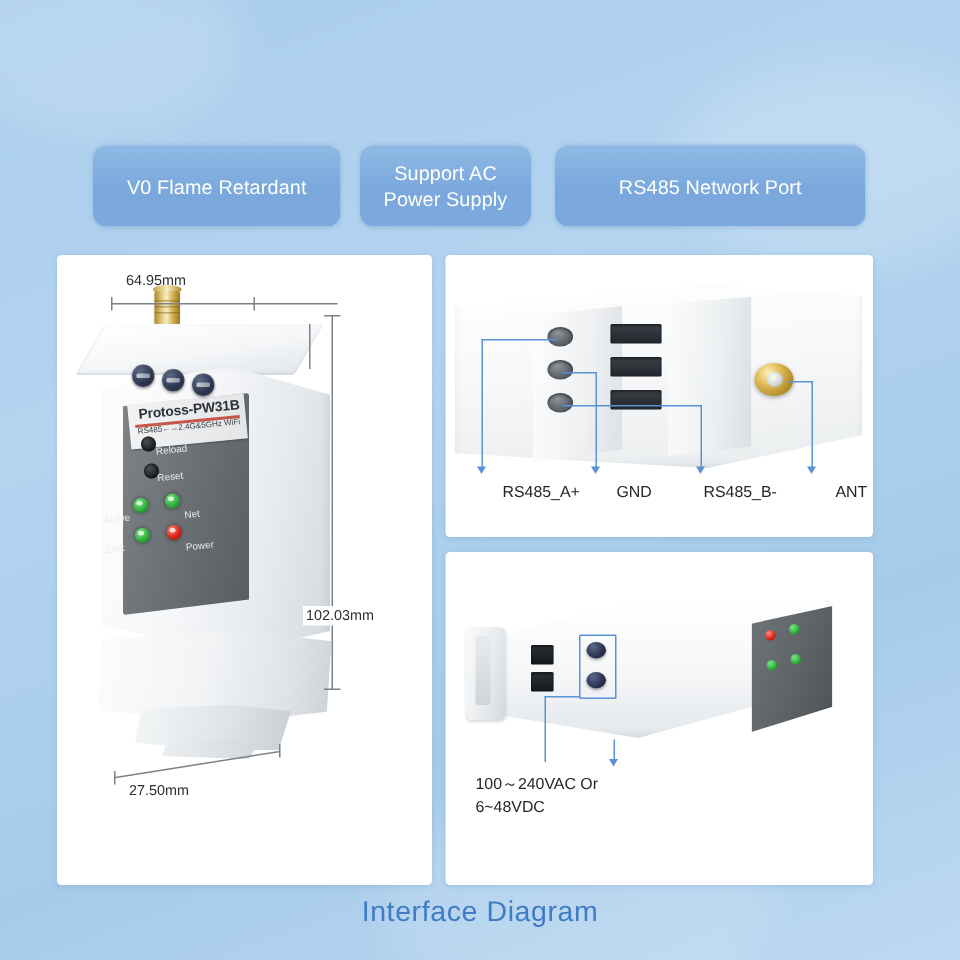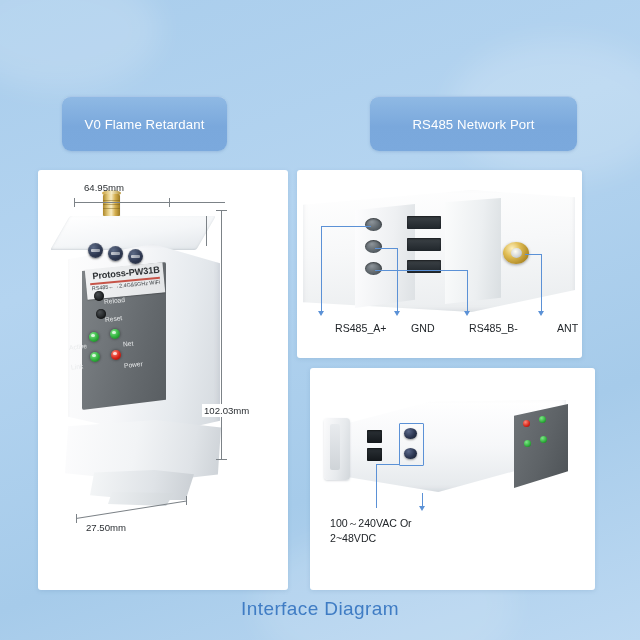--- a/index.html
+++ b/index.html
@@ -30,21 +30,21 @@
   }
   .badge span{display:block;white-space:nowrap;}
   #badge0{left:62px;width:165px;height:54px;}
   #badge1{left:240px;width:114px;height:54px;}
   #badge2{left:370px;width:207px;height:54px;}
 
   
   .panel{position:absolute;background:#ffffff;border-radius:3px;box-shadow:0 1px 4px rgba(80,120,165,.18);overflow:hidden;}
   #panel-left {left:38px; top:170px; width:250px; height:420px;}
   #panel-tr   {left:297px;top:170px; width:285px; height:188px;}
-  #panel-br   {left:310px;top:368px; width:285px; height:222px;}
+  #panel-br   {left:297px;top:368px; width:285px; height:222px;}
 
   
   .caption{
     position:absolute;left:0;top:598px;width:640px;text-align:center;
     color:#3f7cc4;font-size:19px;letter-spacing:.4px;
   }
 
   
   .dev-wrap{position:absolute;left:0;top:0;width:250px;height:420px;}
 
@@ -218,20 +218,24 @@
 <div class="stage">
 
   <div class="blob b1"></div>
   <div class="blob b2"></div>
   <div class="blob b3"></div>
 
   <div class="badges">
     <div class="badge" id="badge0">
       <span>V0 Flame Retardant</span>
     </div>
+    <div class="badge" id="badge1">
+      <span>Support AC</span>
+      <span>Power Supply</span>
+    </div>
     <div class="badge" id="badge2">
       <span>RS485 Network Port</span>
     </div>
   </div>
 
   <div class="panel" id="panel-left">
     <div class="dev-wrap">
 
       <div class="sma-top"></div>
       <div class="sma"></div>
@@ -346,18 +350,18 @@
       <div class="br-led" id="brl2"></div>
       <div class="br-led" id="brl3"></div>
       <div class="br-led" id="brl4"></div>
 
       <div class="lead lead-v" style="left:66px;top:96px;height:44px;"></div>
       <div class="lead lead-h" style="left:66px;top:96px;width:24px;"></div>
       <div class="lead lead-v" style="left:112px;top:125px;height:15px;"></div>
       <div class="arrow-d" style="left:109px;top:138px;"></div>
 
       <div class="br-txt" style="left:20px;top:148px;">100～240VAC Or</div>
-      <div class="br-txt" style="left:20px;top:163px;">2~48VDC</div>
+      <div class="br-txt" style="left:20px;top:163px;">6~48VDC</div>
     </div>
   </div>
 
   <div class="caption">Interface Diagram</div>
 </div>
 
 </body></html>

